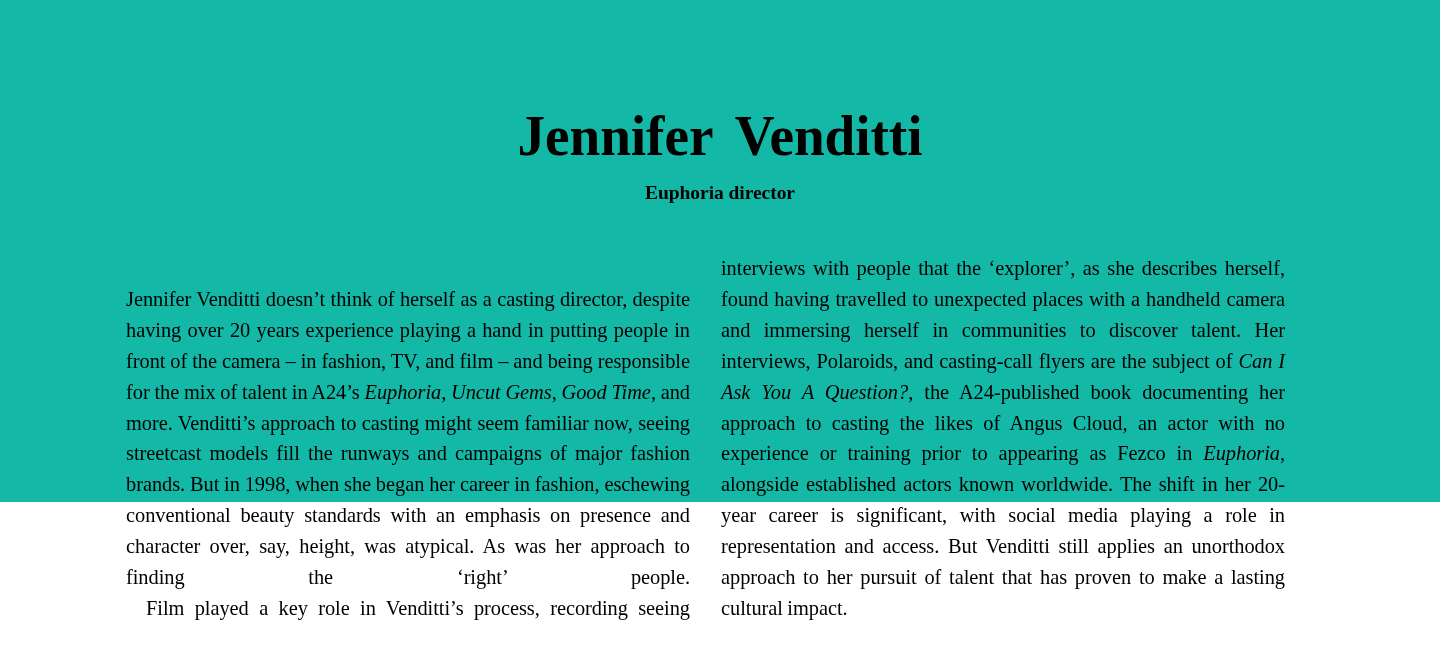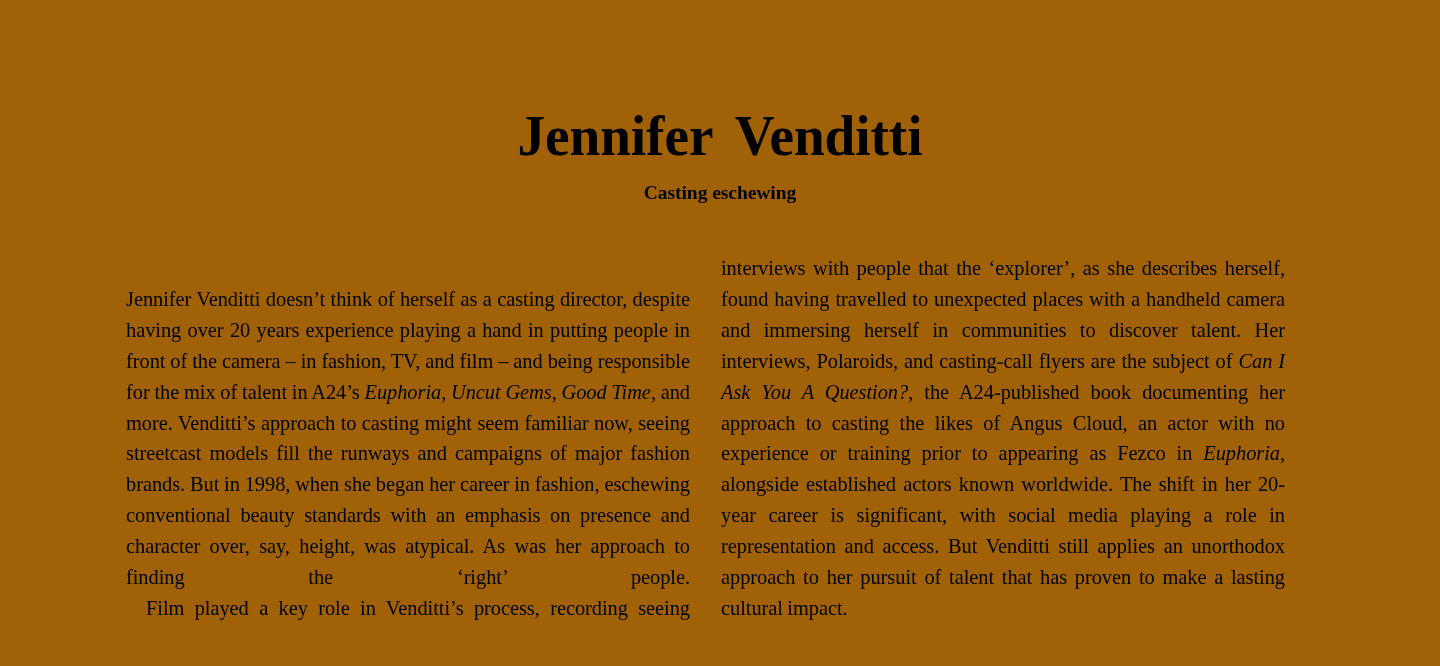--- a/index.html
+++ b/index.html
@@ -13,22 +13,22 @@
     height: 666px;
     overflow: hidden;
     font-family: "Liberation Serif", "DejaVu Serif", serif;
     color: #000000;
     -webkit-font-smoothing: antialiased;
   }
 
   .page {
     position: relative;
     width: 1440px;
-    height: 666px;
-    background: #a16207;
+    height: 502px;
+    background: #14b8a6;
     box-sizing: border-box;
   }
 
   
   .masthead {
     position: absolute;
     left: 0;
     top: 104px;
     width: 1440px;
     text-align: center;
@@ -108,21 +108,21 @@
     font-style: italic;
   }
 </style>
 </head>
 <body>
 
 <div class="page">
 
   <header class="masthead">
     <h1 class="article-title">Jennifer Venditti</h1>
-    <p class="article-subtitle">Casting eschewing</p>
+    <p class="article-subtitle">Euphoria director</p>
   </header>
 
   <main class="columns">
 
     <div class="column">
       <p class="flow-continue"><span>Jennifer Venditti doesn’t think of herself as a casting director, despite having over 20 years experience playing a hand in putting people in front of the camera – in fashion, TV, and film – and being responsible for the mix of talent in A24’s </span><em>Euphoria</em><span>, </span><em>Uncut Gems</em><span>, </span><em>Good Time</em><span>, and more. Venditti’s approach to casting might seem familiar now, seeing streetcast models fill the runways and campaigns of major fashion brands. But in 1998, when she began her career in fashion, eschewing conventional beauty standards with an emphasis on presence and character over, say, height, was atypical. As was her approach to finding the ‘right’ people.</span></p>
       <p class="indent flow-continue">Film played a key role in Venditti’s process, recording seeing</p>
     </div>
 
     <div class="column">

